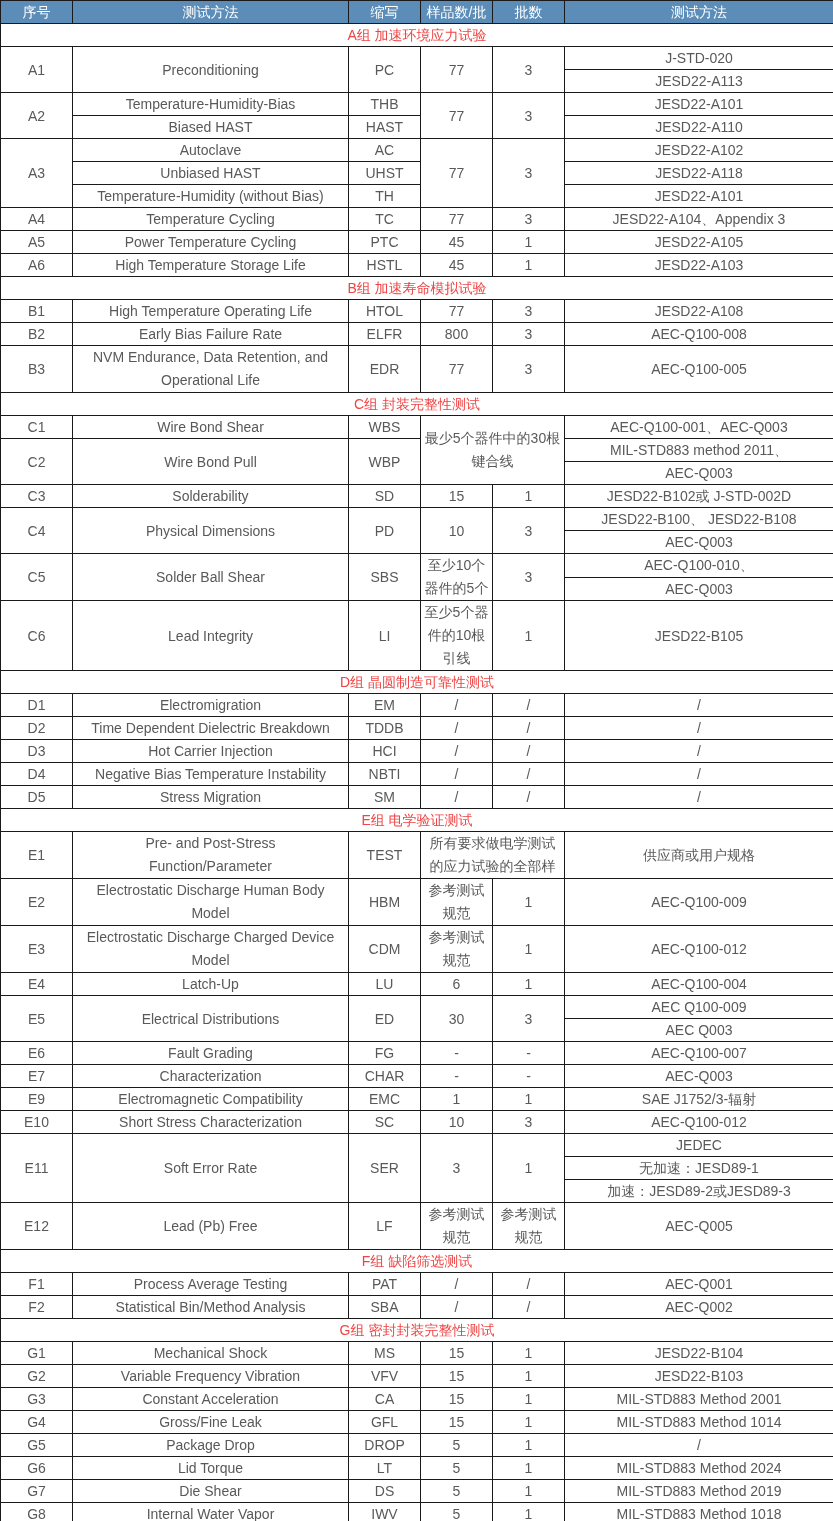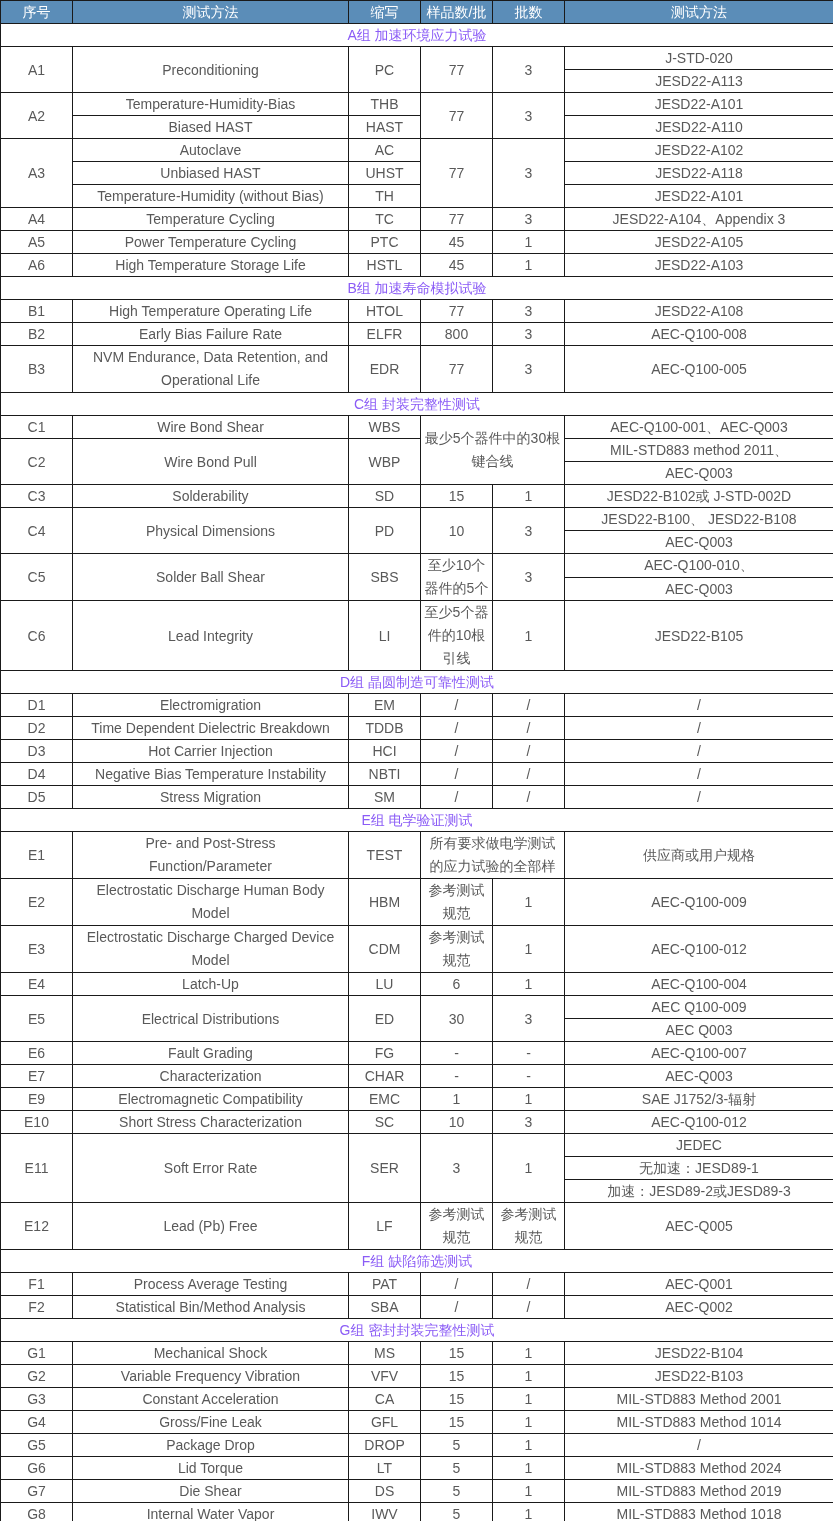--- a/index.html
+++ b/index.html
@@ -29,21 +29,21 @@
     white-space: nowrap;
   }
   td.wrap { white-space: normal; line-height: 23px; margin-top: 12px; }
   th {
     background: #5b8db8;
     color: #ffffff;
     font-weight: normal;
     height: 22px;
     border-color: #1a1a1a;
   }
-  td.group { color:#8b5cf6; }
+  td.group { color:#ef4444; }
 </style>
 </head>
 <body>
 
 <table>
   <colgroup>
       <col class="c0">
       <col class="c1">
       <col class="c2">
       <col class="c3">

